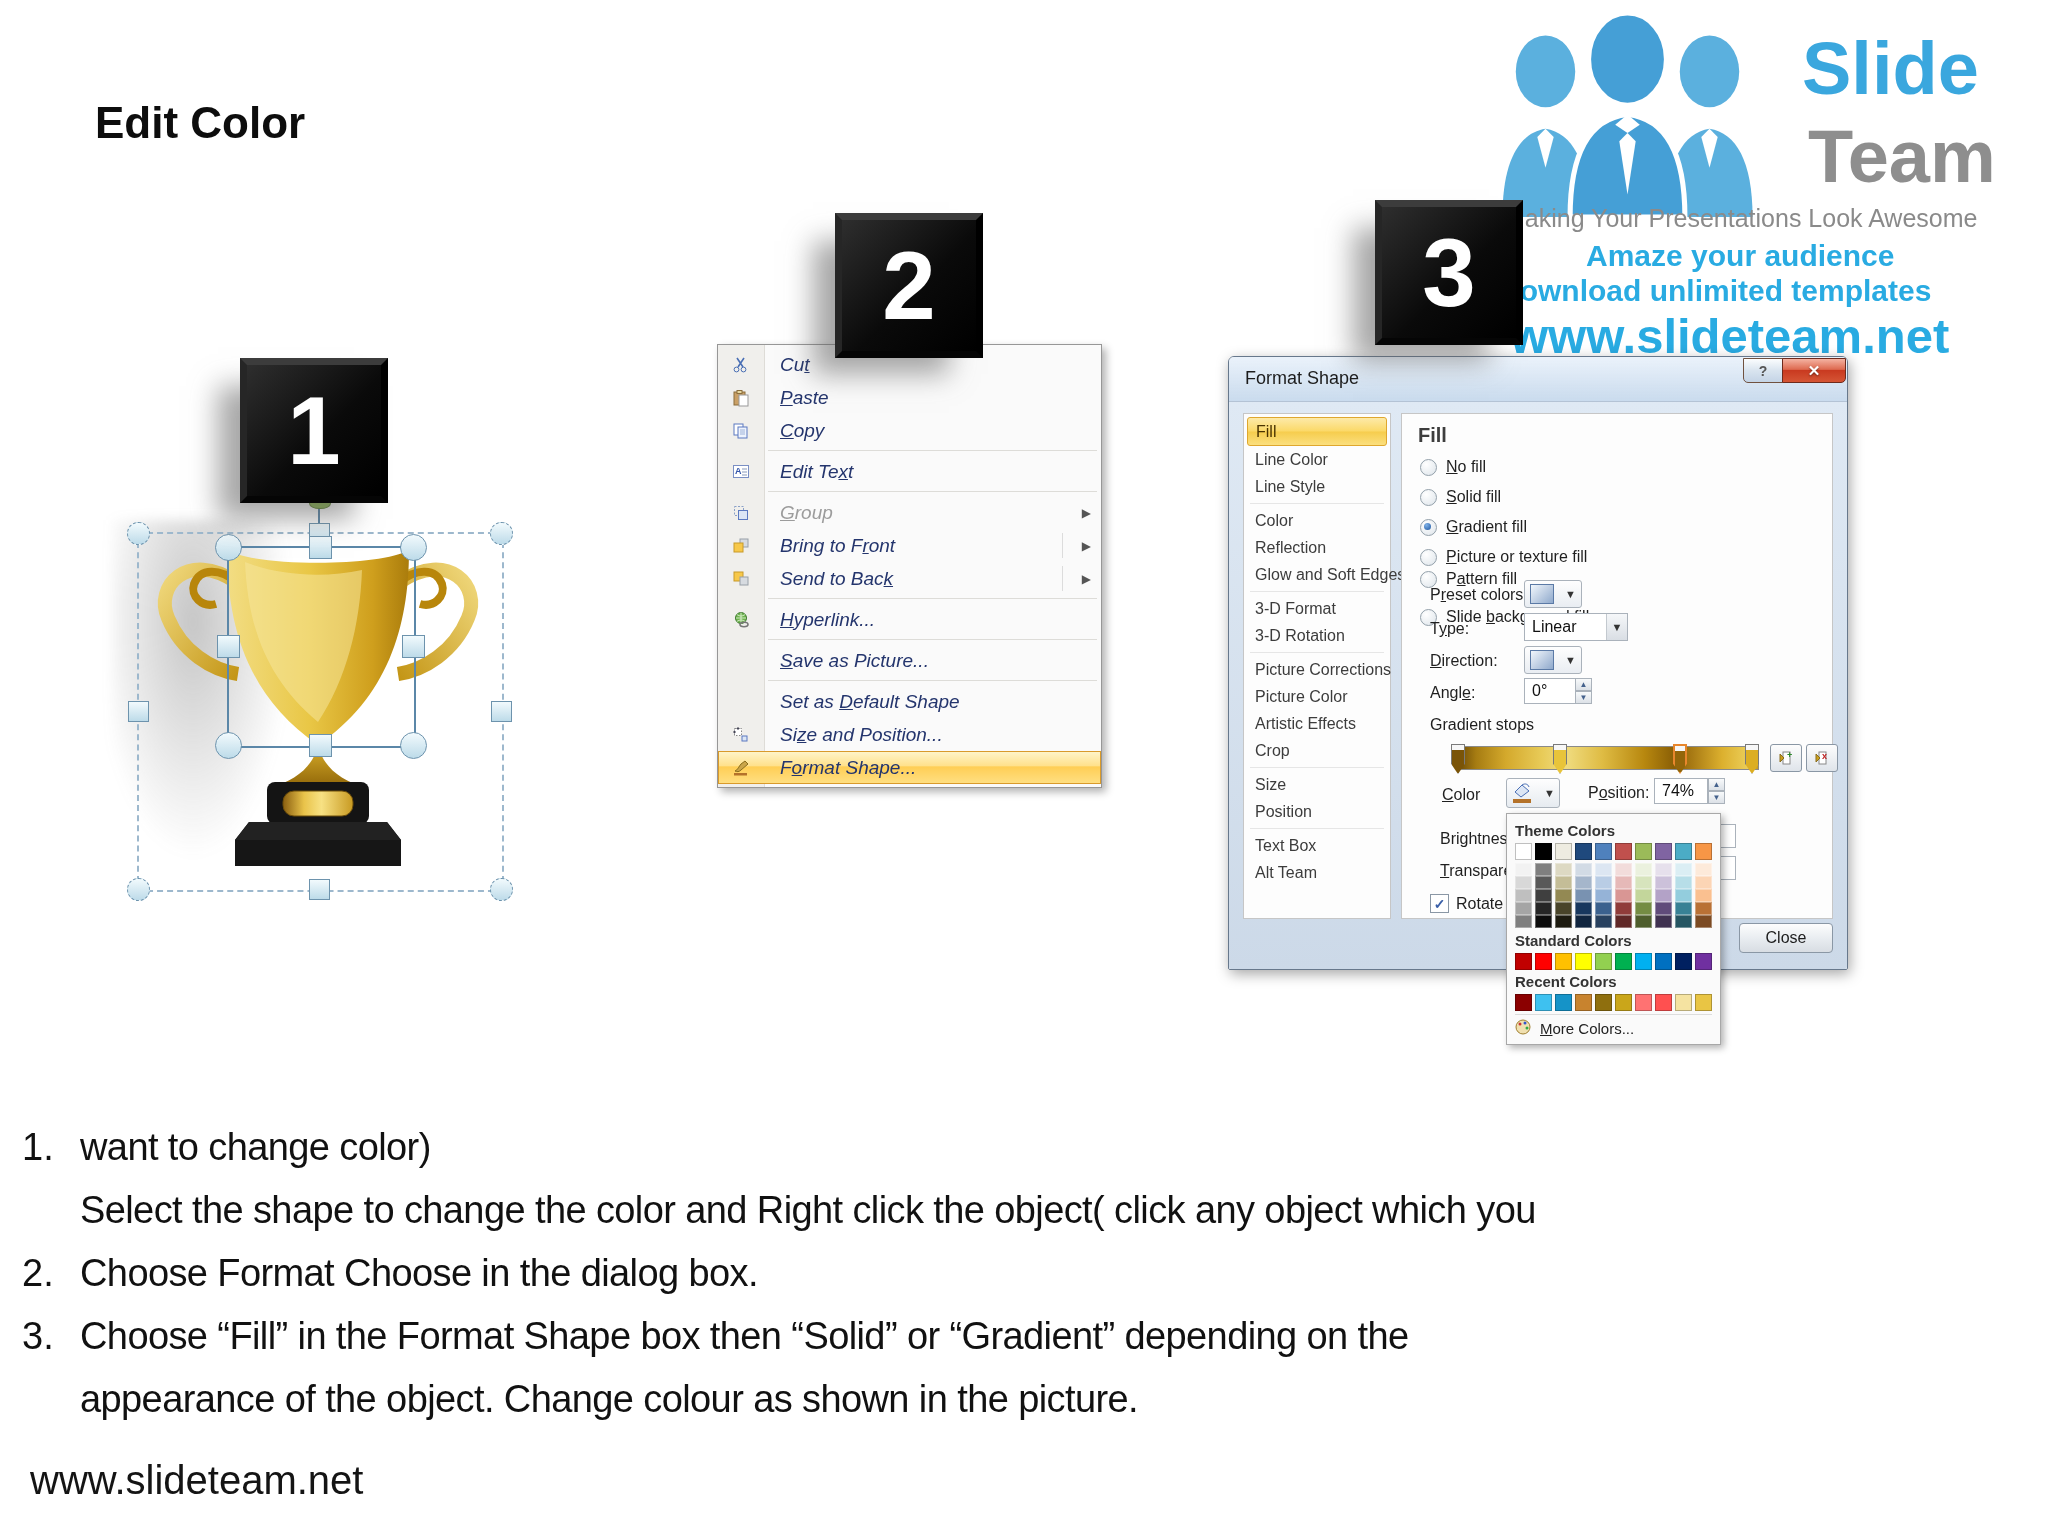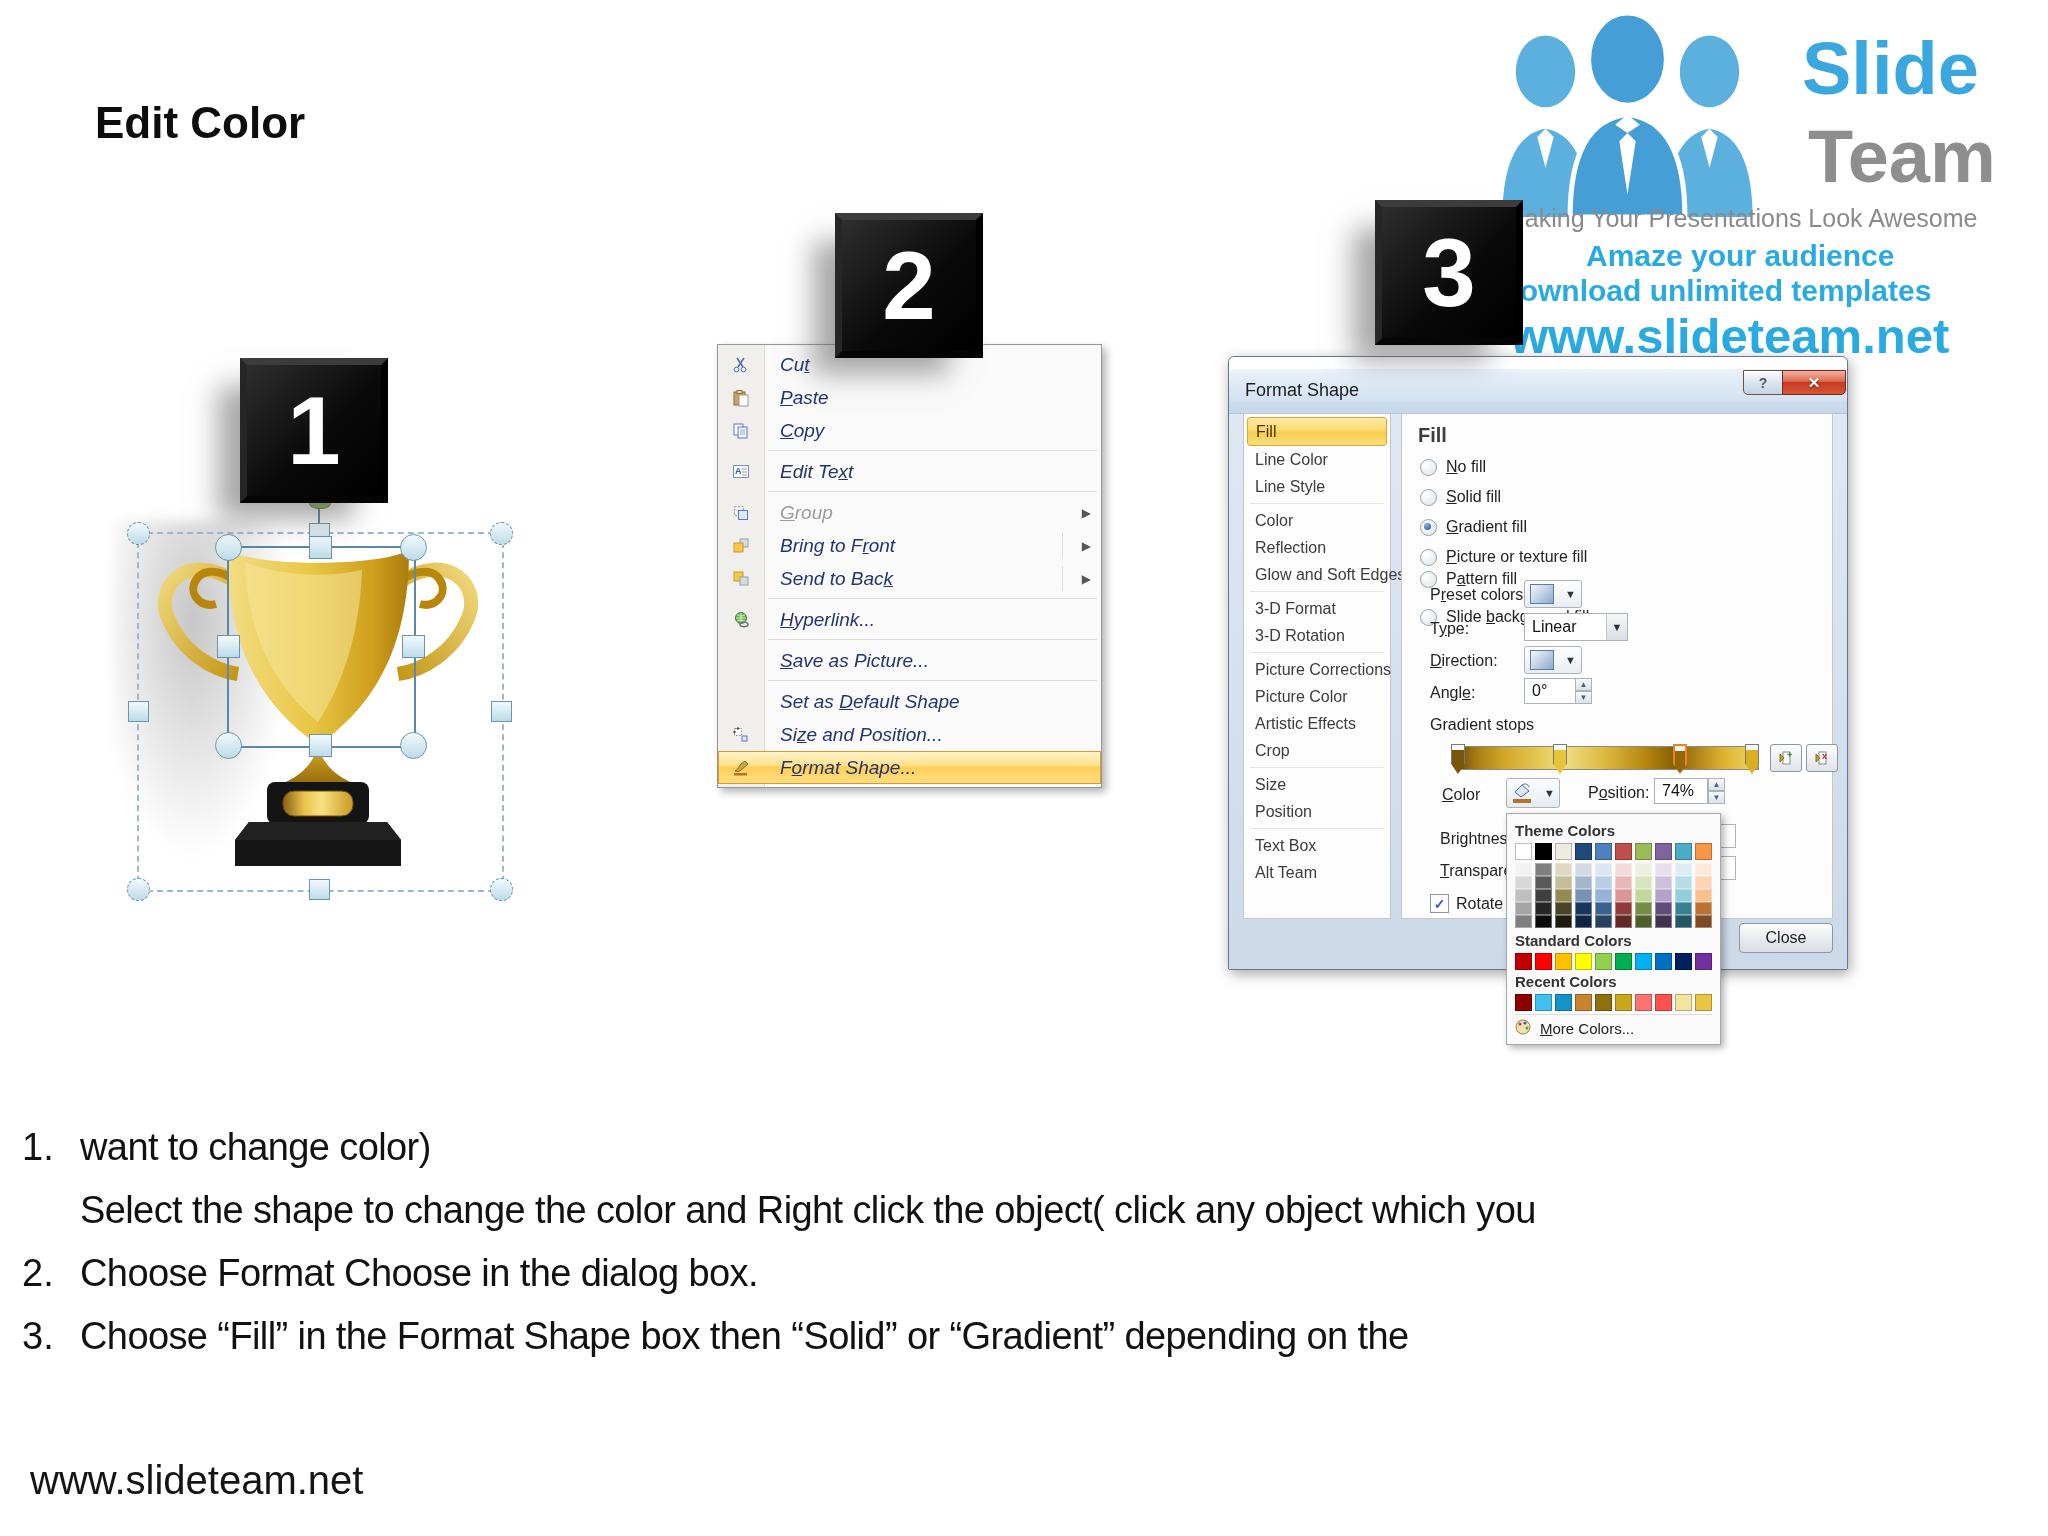--- a/index.html
+++ b/index.html
@@ -57,21 +57,21 @@
   .menu-arrow{position:absolute;right:10px;font-size:12px;color:#555;}
   .menu-vsep{position:absolute;right:38px;top:4px;height:25px;border-left:1px solid #dcdcdc;}
   .menu-row.hl{background:linear-gradient(#fff5cc,#ffe18c 45%,#ffce55 48%,#ffe084);
     outline:1px solid #d99a2b;outline-offset:-1px;}
   .menu-sep{height:1px;border-top:1px solid #dddcd8;margin:3px 4px 3px 50px;}
 
   
   .dialog{left:1228px;top:356px;width:618px;height:612px;z-index:25;
     border:1px solid #67788c;border-radius:6px 6px 2px 2px;
     box-shadow:2px 4px 14px rgba(0,0,0,.35);background:transparent;}
-  .d-titlebar{position:absolute;left:0;top:12px;right:0;height:44px;border-radius:5px 5px 0 0;
+  .d-titlebar{position:absolute;left:0;top:0;right:0;height:44px;border-radius:5px 5px 0 0;
     background:linear-gradient(rgba(231,240,250,.85),rgba(188,210,233,.8));border-bottom:1px solid rgba(130,150,175,.5);text-align:right;}
   .d-title{position:absolute;left:16px;top:11px;font-size:18px;color:#1c1c1c;}
   .d-body{position:absolute;left:0;top:44px;right:0;bottom:0;background:linear-gradient(#dfe9f4,#ccd9e8);border-radius:0 0 2px 2px;}
   .d-help{position:absolute;left:514px;top:1px;width:38px;height:23px;border:1px solid #70513f;border-radius:0 0 0 5px;
     background:linear-gradient(#fbfdfe,#d9e4ef 50%,#c4d4e6);color:#555;font-size:14px;font-weight:bold;
     display:flex;align-items:center;justify-content:center;}
   .d-close{position:absolute;left:553px;top:1px;width:62px;height:23px;border:1px solid #6e2a1c;border-radius:0 0 5px 0;
     background:linear-gradient(#f4b3a2,#de6a50 45%,#c93a20 50%,#d55535);color:#fff;font-size:15px;font-weight:bold;
     display:flex;align-items:center;justify-content:center;text-shadow:0 1px 2px rgba(0,0,0,.5);}
   .d-nav{position:absolute;left:14px;top:56px;width:148px;height:506px;background:#fdfdfd;
@@ -609,17 +609,18 @@
       <div class="inst-row">
         <div class="inst-num">2.</div>
         <div class="inst-lines">
           <div>Choose Format Choose in the dialog box.</div>
         </div>
       </div>
       <div class="inst-row">
         <div class="inst-num">3.</div>
         <div class="inst-lines">
           <div>Choose “Fill” in the Format Shape box then “Solid” or “Gradient” depending on the</div>
+          <div>appearance of the object. Change colour as shown in the picture.</div>
         </div>
       </div>
     </div>
   <div class="abs site-footer">www.slideteam.net</div>
 </div>
 
 </body></html>

